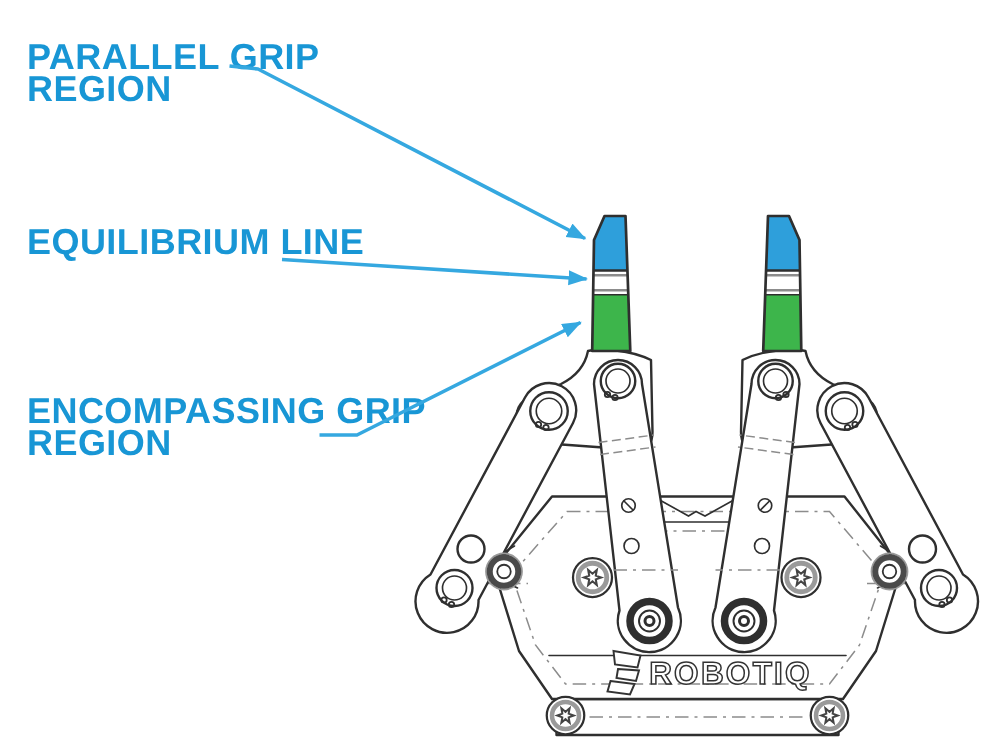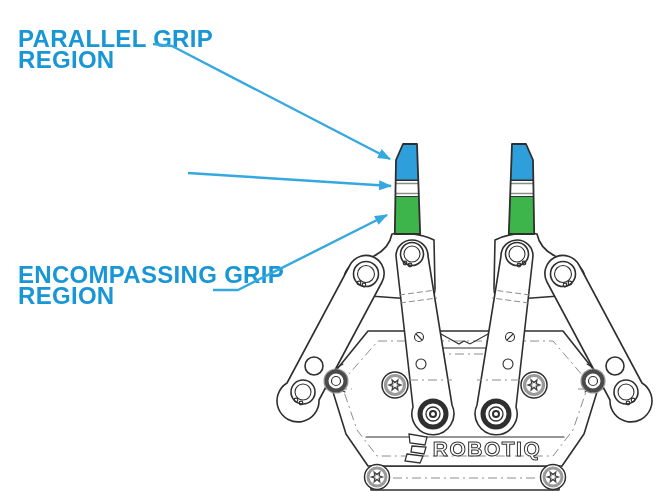--- a/index.html
+++ b/index.html
@@ -21,20 +21,23 @@
 </head>
 <body>
 
 <div class="canvas">
 
   <div class="callout" style="left:18px;top:28px;">
     <div>PARALLEL GRIP</div>
     <div>REGION</div>
   </div>
 
+  <div class="callout" style="left:18px;top:151px;">
+    <div>EQUILIBRIUM LINE</div>
+  </div>
 
   <div class="callout" style="left:18px;top:264px;">
     <div>ENCOMPASSING GRIP</div>
     <div>REGION</div>
   </div>
 
   <svg class="diagram-svg" width="660" height="492" viewBox="0 0 660 492">
     <defs>
       <marker id="ah" markerUnits="userSpaceOnUse" markerWidth="16" markerHeight="12" refX="12" refY="5" orient="auto">
         <path d="M0,0 L13,5 L0,10 Z" fill="#35a8e0"></path>

